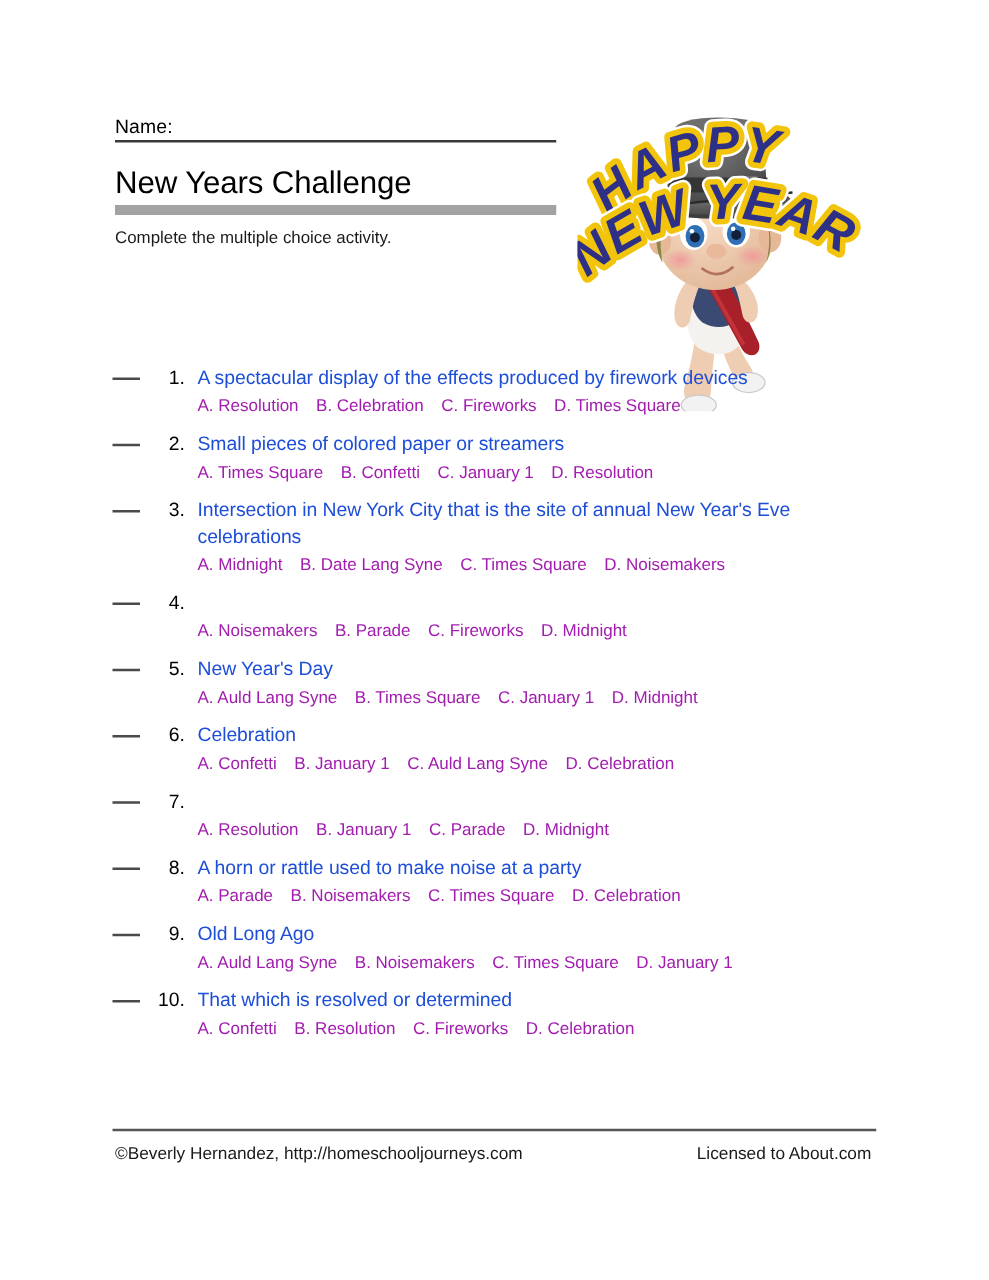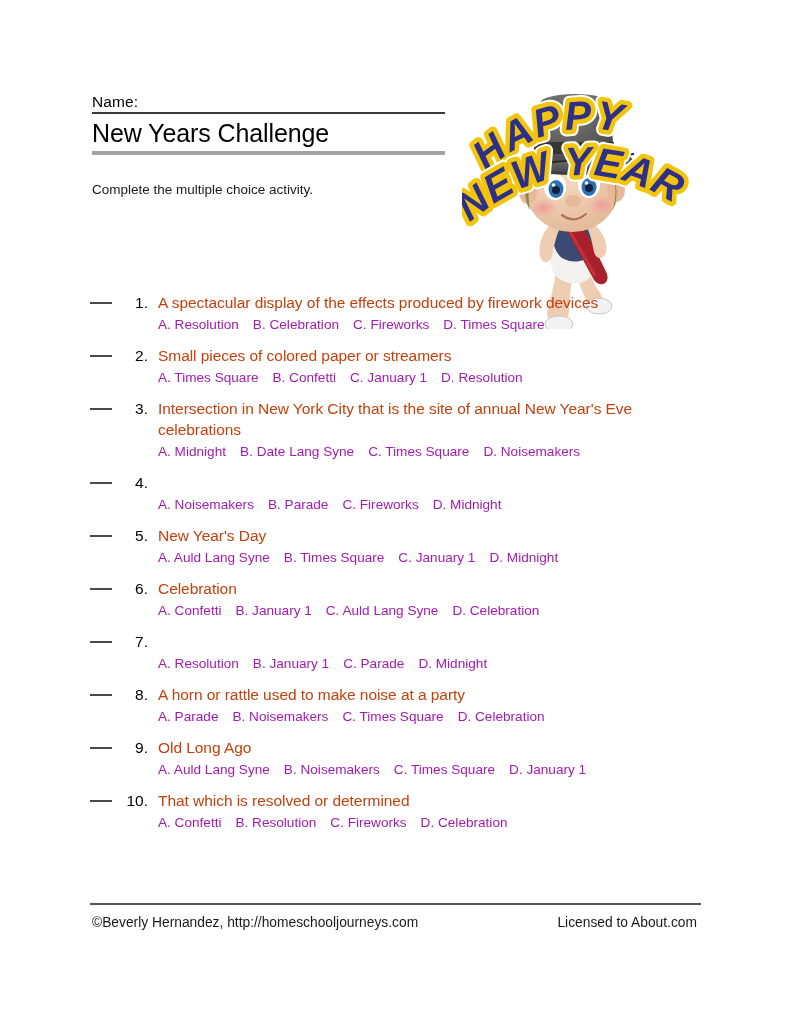--- a/index.html
+++ b/index.html
@@ -36,23 +36,23 @@
     padding-bottom: 1px;
     border-bottom: 2px solid #3a3a3a;
     letter-spacing: 0.1px;
   }
   .field-row.second {
     margin-top: 2px;
   }
   .worksheet-title {
     font-size: 25px;
     line-height: 32px;
-    padding-top: 3px;
+    padding-top: 16px;
     padding-bottom: 2px;
-    border-bottom: 4px solid #a3a3a3;
+    border-bottom: 8px solid #a3a3a3;
     letter-spacing: -0.1px;
     white-space: nowrap;
   }
   .subtitle {
     position: absolute;
     left: 92px;
     top: 181px;
     font-size: 13.5px;
     line-height: 17px;
     color: #1a1a1a;
@@ -97,21 +97,21 @@
     text-align: right;
     font-size: 15.5px;
     line-height: 21px;
     padding-right: 10px;
   }
   .q-text {
     flex: 1 1 auto;
     font-size: 15.5px;
     line-height: 21px;
     letter-spacing: -0.05px;
-    color: #c2410c;
+    color: #1d4ed8;
   }
   .q-choices {
     margin-left: 68px;
     margin-top: 3px;
     font-size: 13.6px;
     line-height: 18px;
     color: #a21caf;
     white-space: nowrap;
   }
   .choice {

